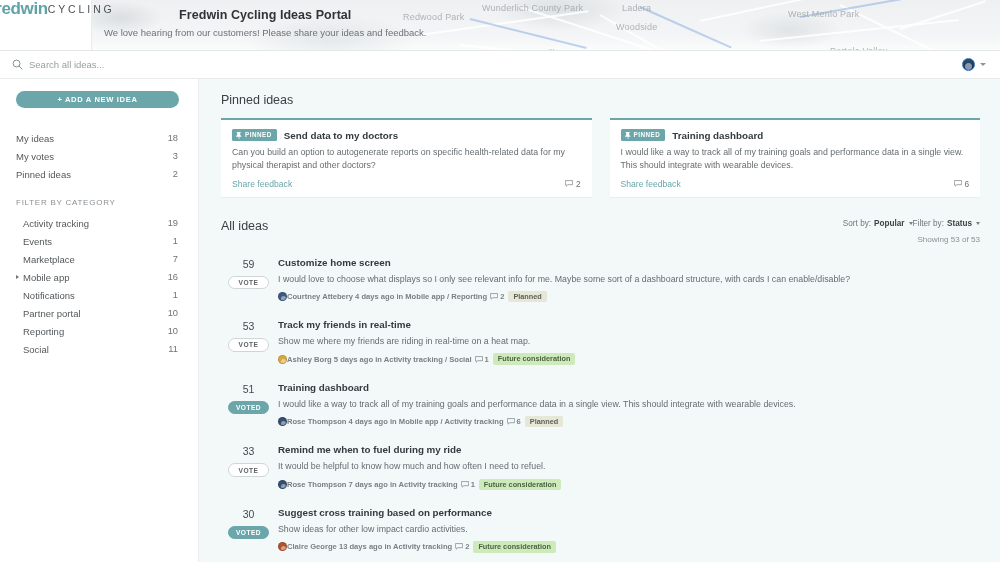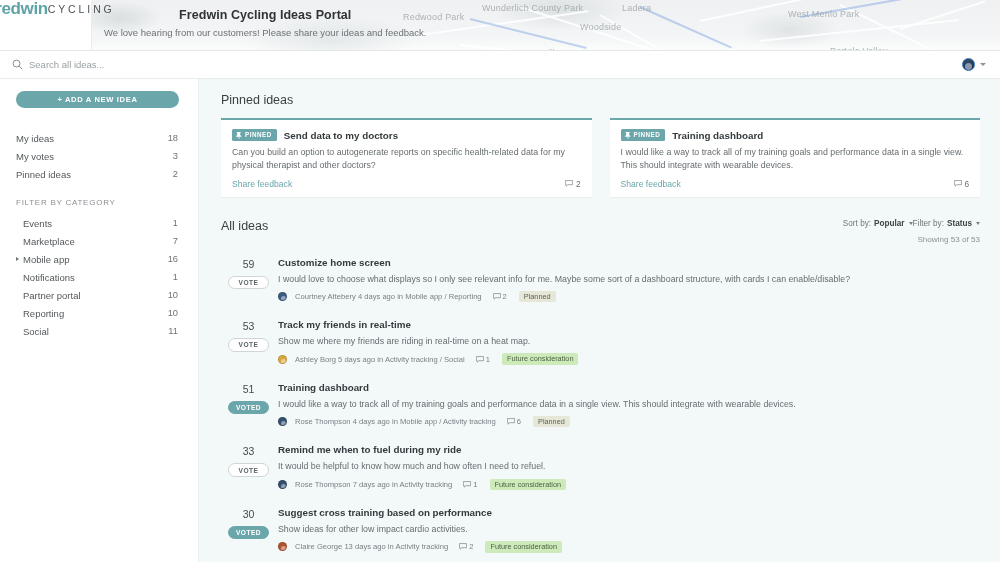--- a/index.html
+++ b/index.html
@@ -349,24 +349,25 @@
   }
   .idea-desc {
     font-size: 8.8px;
     color: #666c70;
     margin-top: 5px;
     line-height: 1.4;
   }
   .idea-meta {
     display: flex;
     align-items: center;
-    gap: 8px;
+    gap: 0;
     margin-top: 6px;
     font-size: 7.6px;
     color: #7a8084;
+    font-weight: bold;
   }
   .mini-avatar {
     width: 9px; height: 9px; border-radius: 50%;
     flex: 0 0 auto;
     position: relative;
     overflow: hidden;
     border: .8px solid rgba(0,0,0,.12);
   }
   .mini-avatar::after {
     content: "";
@@ -405,21 +406,21 @@
       <div class="road" style="left: 840px; top: 4px; width: 120px; transform: rotate(26deg);"></div>
       <div class="road" style="left: 460px; top: 44px; width: 110px; transform: rotate(6deg);"></div>
       <div class="road" style="left: 760px; top: 40px; width: 200px; transform: rotate(-6deg);"></div>
       <div class="road" style="left: 600px; top: 14px; width: 120px; transform: rotate(30deg);"></div>
       <div class="road" style="left: 900px; top: 28px; width: 90px; transform: rotate(-18deg);"></div>
       <div class="river" style="left: 470px; top: 18px; width: 120px; transform: rotate(14deg);"></div>
       <div class="river" style="left: 640px; top: 6px; width: 100px; transform: rotate(24deg);"></div>
       <div class="river" style="left: 800px; top: 16px; width: 140px; transform: rotate(-10deg);"></div>
       <div class="map-label" style="left: 403px; top: 12px;">Redwood Park</div>
       <div class="map-label" style="left: 482px; top: 3px;">Wunderlich County Park</div>
-      <div class="map-label" style="left: 580px; top: 22px;">Woodside</div>
+      <div class="map-label" style="left: 616px; top: 22px;">Woodside</div>
       <div class="map-label" style="left: 788px; top: 9px;">West Menlo Park</div>
       <div class="map-label" style="left: 508px; top: 48px;">Teague Hill Open</div>
       <div class="map-label" style="left: 830px; top: 46px;">Portola Valley</div>
       <div class="map-label" style="left: 622px; top: 3px;">Ladera</div>
     </div>
 
   <div class="logo-box">
     <div class="logo-top">Fredwin</div>
     <div class="logo-bottom">CYCLING</div>
   </div>
@@ -458,20 +459,24 @@
         </div>
         <div class="nav-row">
           <span class="label">Pinned ideas</span>
           <span class="count">2</span>
         </div>
       </div>
 
     <div class="filter-title">FILTER BY CATEGORY</div>
 
     <div id="cat-list">
+        <div class="cat-row">
+          <span class="label">Activity tracking</span>
+          <span class="count">19</span>
+        </div>
         <div class="cat-row">
           <span class="label">Events</span>
           <span class="count">1</span>
         </div>
         <div class="cat-row">
           <span class="label">Marketplace</span>
           <span class="count">7</span>
         </div>
         <div class="cat-row">
           <span class="cat-arrow"></span>

